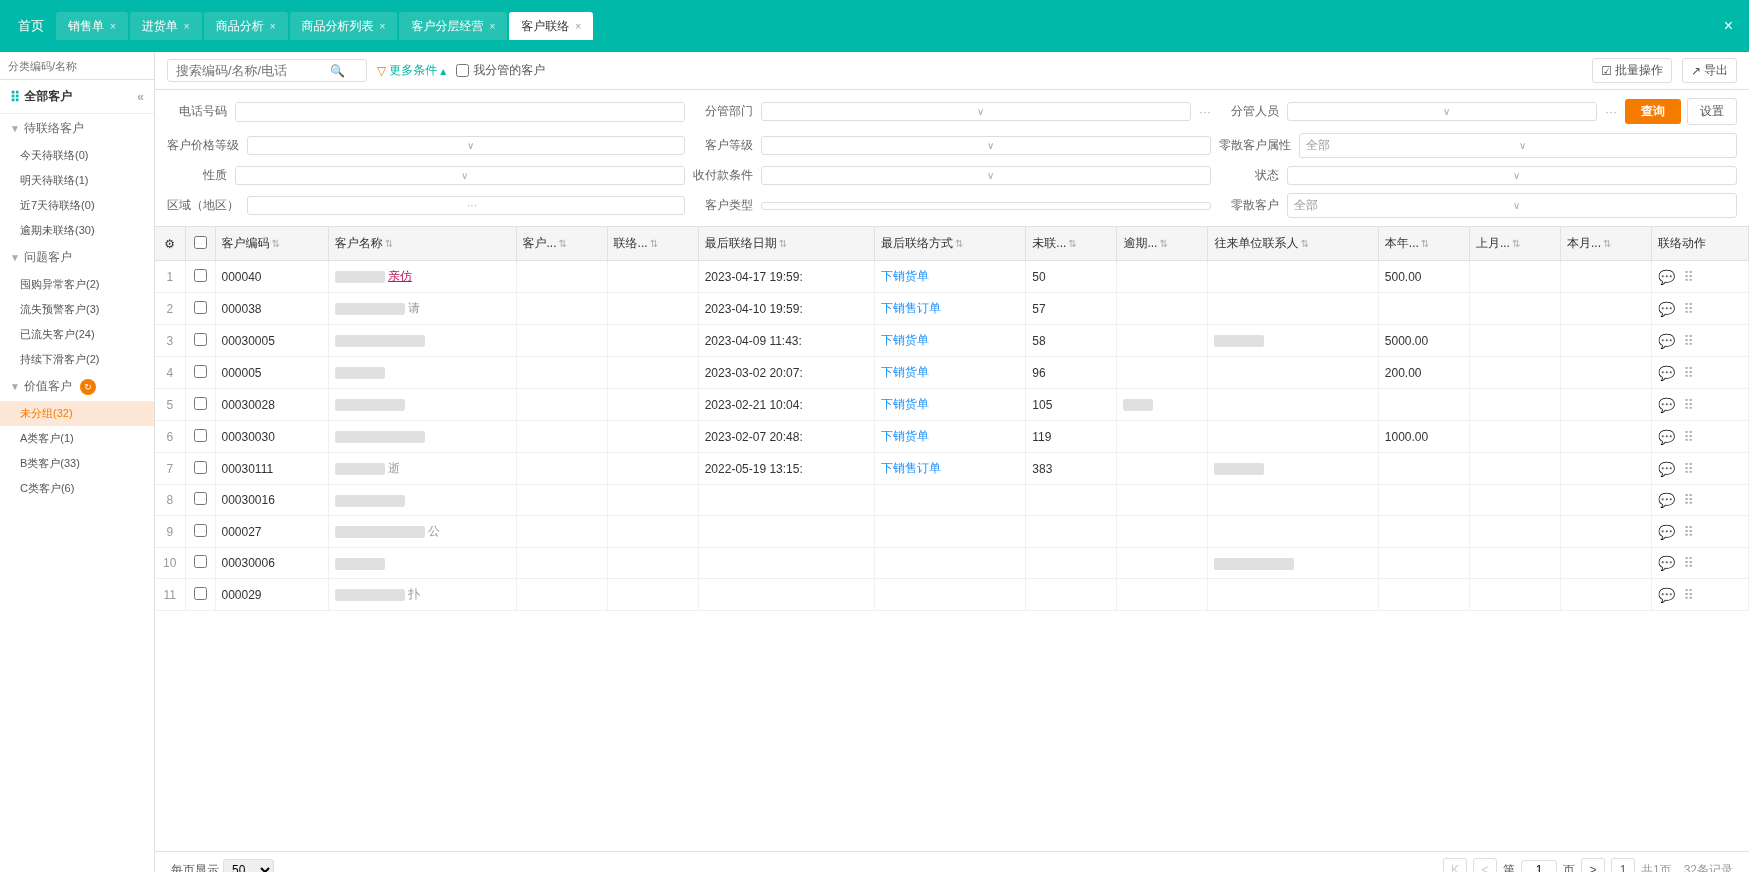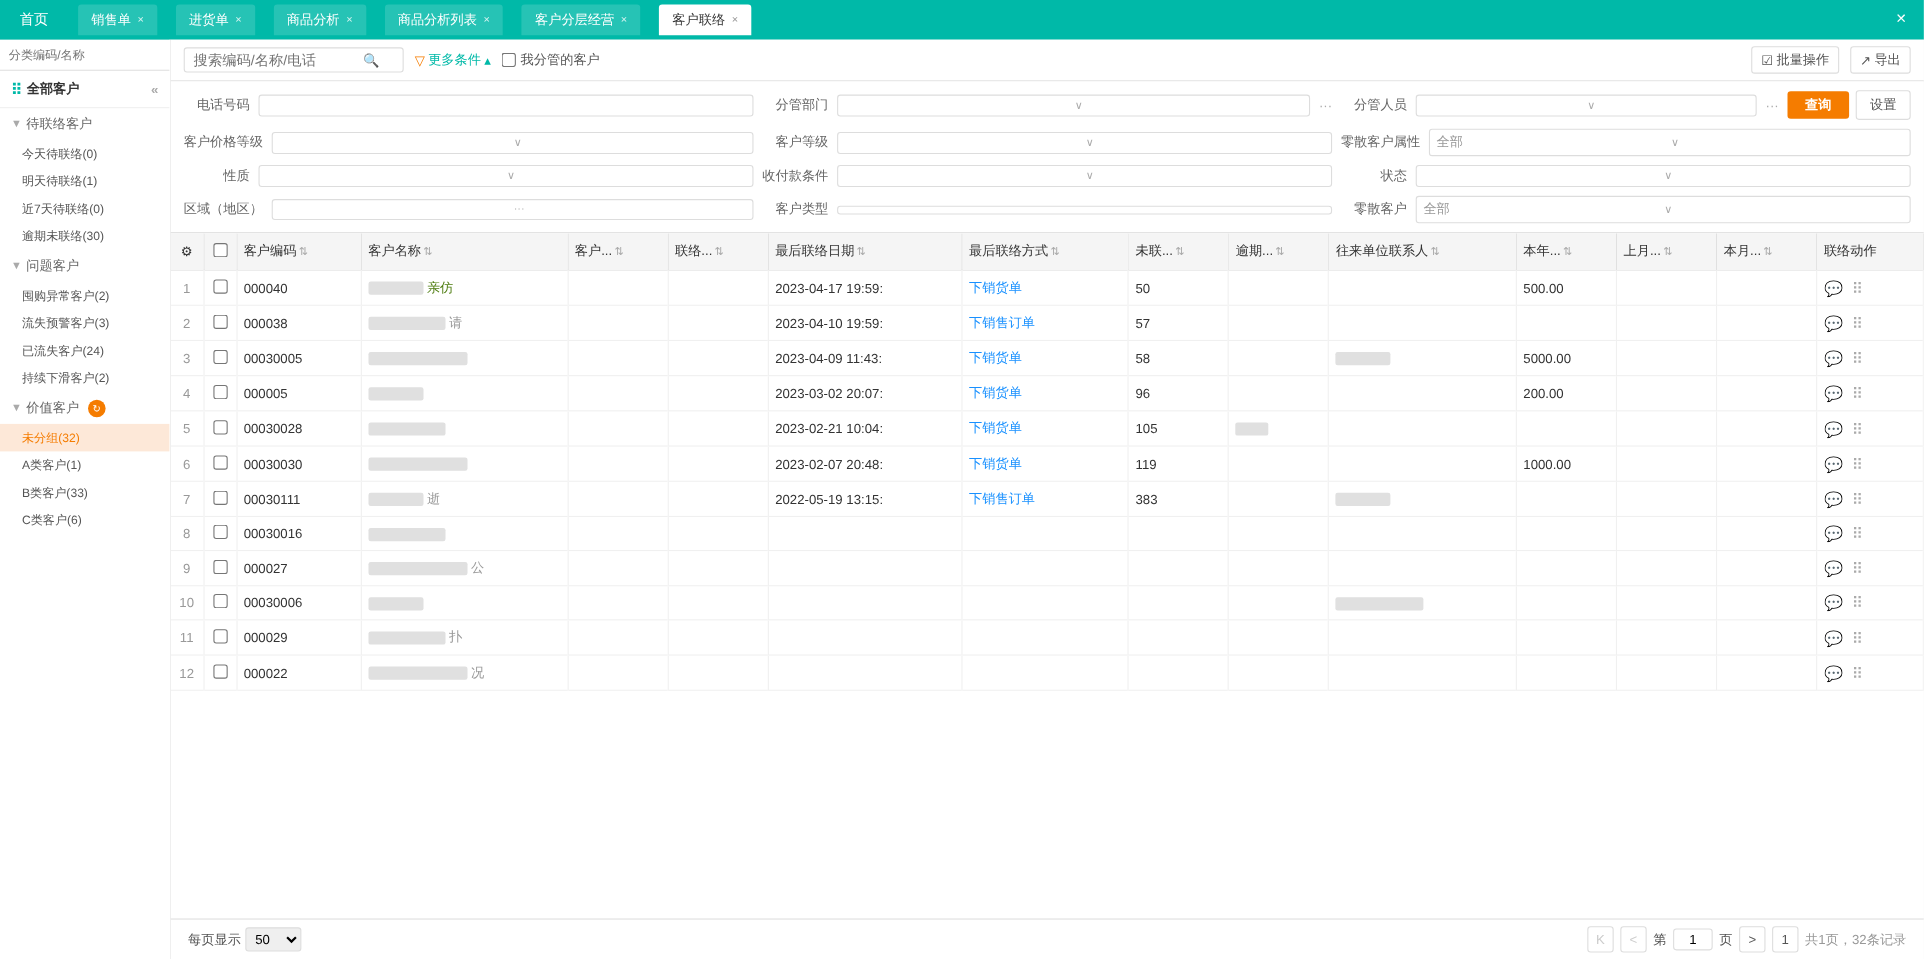--- a/index.html
+++ b/index.html
@@ -3,23 +3,23 @@
   <meta charset="utf-8">
   <style>
     * { box-sizing: border-box; margin: 0; padding: 0; font-family: 'Microsoft YaHei', Arial, sans-serif; font-size: 12px; }
     body { background: #f5f5f5; overflow: hidden; }
 
     
     .top-nav {
       display: flex;
       align-items: center;
       background: #00b9a8;
-      height: 36px;
+      height: 52px;
       padding: 0 8px;
-      gap: 17px;
+      gap: 2px;
     }
     .top-nav .tab {
       display: flex;
       align-items: center;
       padding: 0 12px;
       height: 28px;
       background: rgba(255,255,255,0.15);
       color: #fff;
       border-radius: 3px 3px 0 0;
       cursor: pointer;
@@ -647,21 +647,21 @@
             <th>联络动作</th>
           </tr>
         </thead>
         <tbody id="table-body">
         <tr>
     <td class="row-num">1</td>
     <td class="check-col"><input type="checkbox" style=""></td>
     <td>000040</td>
     <td>
       <span class="blurred-text" style="width:50px;"></span>
-      <span style="color:#4d7c0f;">亲仿</span>
+      <span style="color:#be185d;text-decoration:underline;">亲仿</span>
       
       
       
       
       
       
     </td>
     <td></td>
     <td></td>
     <td>2023-04-17 19:59:</td>
@@ -1024,57 +1024,20 @@
     <td>000029</td>
     <td>
       <span class="blurred-text" style="width:70px;"></span>
       
       
       
       
       
       <span style="color:#999;">扑</span>
       
-    </td>
-    <td></td>
-    <td></td>
-    <td></td>
-    <td class="link-cell"></td>
-    <td></td>
-    <td>
-      
-    </td>
-    <td>
-      
-      
-      
-    </td>
-    <td></td>
-    <td></td>
-    <td></td>
-    <td>
-      <div class="action-cell">
-        <span class="action-icon">💬</span>
-        <span class="action-icon">⠿</span>
-      </div>
-    </td>
-  </tr>
-            <tr>
-    <td class="row-num">12</td>
-    <td class="check-col"><input type="checkbox" style=""></td>
-    <td>000022</td>
-    <td>
-      <span class="blurred-text" style="width:90px;"></span>
-      
-      
-      
-      
-      
-      
-      <span style="color:#999;">况</span>
     </td>
     <td></td>
     <td></td>
     <td></td>
     <td class="link-cell"></td>
     <td></td>
     <td>
       
     </td>
     <td>

